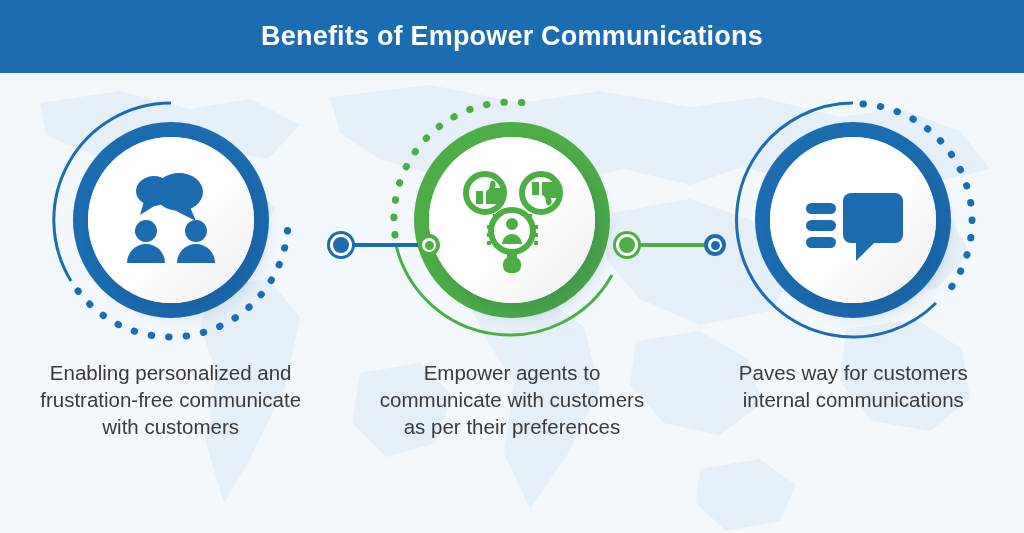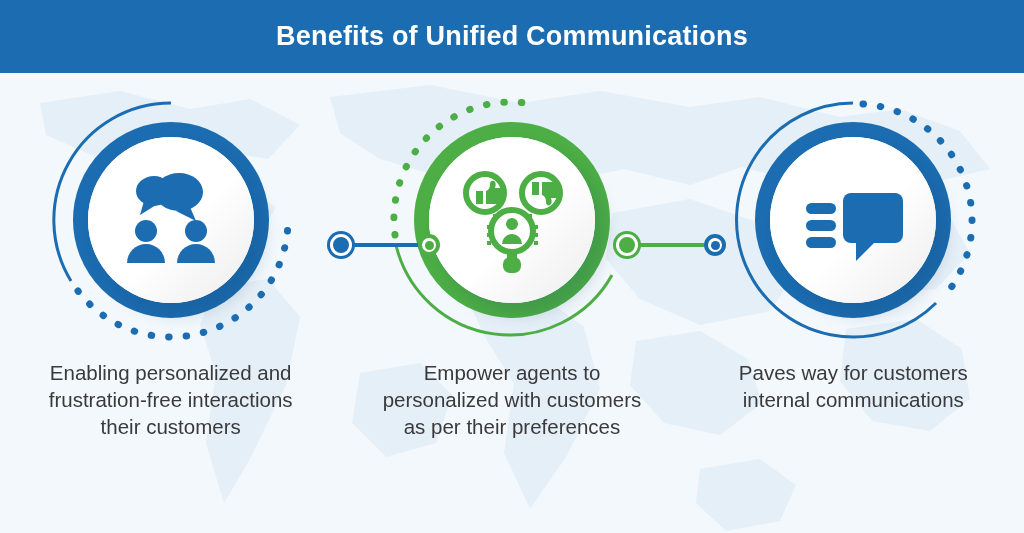--- a/index.html
+++ b/index.html
@@ -112,21 +112,21 @@
       <path d="M612 140 L690 126 L760 150 L800 194 L770 238 L700 252 L640 226 L606 186 Z"></path>
       <path d="M636 268 L700 258 L748 286 L762 330 L720 362 L664 350 L630 312 Z"></path>
       <path d="M820 120 L890 110 L944 134 L970 180 L936 216 L872 222 L828 188 Z"></path>
       <path d="M846 256 L916 246 L962 276 L970 326 L930 358 L872 348 L840 308 Z"></path>
       <path d="M360 300 L420 290 L452 322 L436 370 L386 384 L352 350 Z"></path>
       <path d="M700 396 L760 386 L796 412 L780 448 L726 458 L696 430 Z"></path>
     </g>
   </svg>
 
   <div class="header-bar">
-    <div class="header-title">Benefits of Unified Communications</div>
+    <div class="header-title">Benefits of Empower Communications</div>
   </div>
 
   <div class="columns">
 
     <div class="col">
       <div class="badge">
         <svg class="ring-outer" viewBox="0 0 250 250" aria-hidden="true">
 
           <path d="M125 8 A117 117 0 0 0 25 186" fill="none" stroke="#1b6cb0" stroke-width="3"></path>
 
@@ -146,21 +146,21 @@
 
               <circle cx="30" cy="66" r="11"></circle>
               <path d="M11 98 a19 19 0 0 1 38 0 Z"></path>
 
               <circle cx="80" cy="66" r="11"></circle>
               <path d="M61 98 a19 19 0 0 1 38 0 Z"></path>
             </g>
           </svg>
         </div>
       </div>
-      <div class="caption">Enabling personalized and frustration-free interactions their customers</div>
+      <div class="caption">Enabling personalized and frustration-free communicate with customers</div>
     </div>
 
     <div class="col">
       <div class="badge">
         <svg class="ring-outer" viewBox="0 0 250 250" aria-hidden="true">
 
           <path d="M8 140 A117 117 0 0 1 150 10" fill="none" stroke="#4cae45" stroke-width="7" stroke-linecap="round" stroke-dasharray="0.5 17"></path>
 
           <path d="M9 150 A117 117 0 0 0 225 180" fill="none" stroke="#4cae45" stroke-width="3"></path>
         </svg>
@@ -194,21 +194,21 @@
               <rect x="30" y="76" width="4" height="4"></rect>
               <rect x="77" y="60" width="4" height="4"></rect>
                 <rect x="77" y="68" width="4" height="4"></rect>
               <rect x="77" y="76" width="4" height="4"></rect>
               <rect x="36" y="49" width="4" height="4"></rect>
               <rect x="71" y="49" width="4" height="4"></rect>
             </g>
           </svg>
         </div>
       </div>
-      <div class="caption">Empower agents to personalized with customers as per their preferences</div>
+      <div class="caption">Empower agents to communicate with customers as per their preferences</div>
     </div>
 
     <div class="col">
       <div class="badge">
         <svg class="ring-outer" viewBox="0 0 250 250" aria-hidden="true">
 
           <path d="M125 8 A117 117 0 1 0 208 208" fill="none" stroke="#1b6cb0" stroke-width="3"></path>
 
           <path d="M135 9 A117 117 0 0 1 214 204" fill="none" stroke="#1b6cb0" stroke-width="7" stroke-linecap="round" stroke-dasharray="0.5 17"></path>
         </svg>

